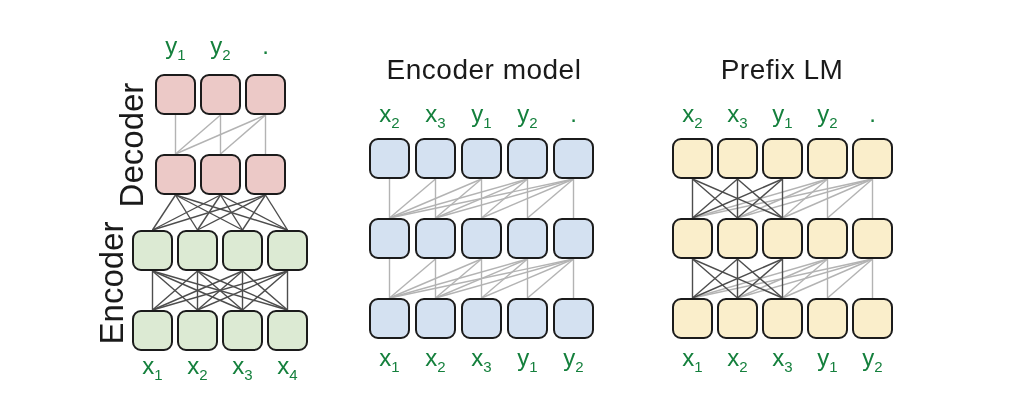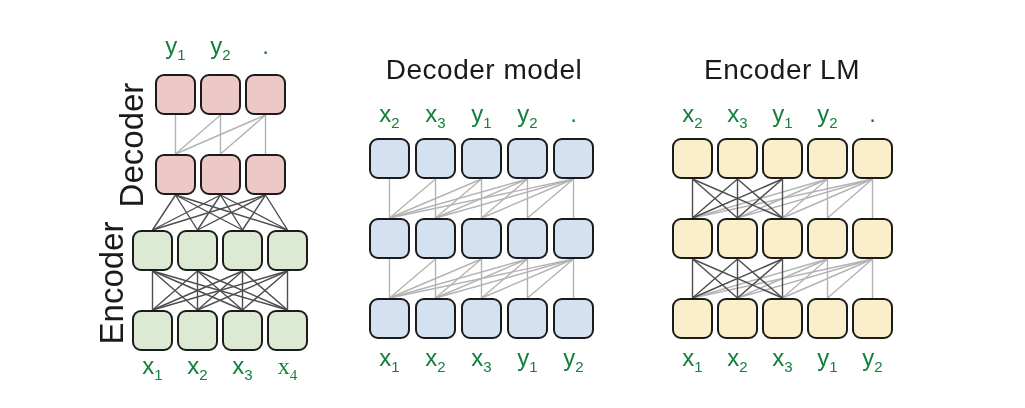--- a/index.html
+++ b/index.html
@@ -150,25 +150,25 @@
       <div class="block" style="left: 245px; top: 74px; background: rgb(236, 201, 199); border-color: rgb(27, 27, 27);"></div>
       <div class="block" style="left: 155px; top: 154px; background: rgb(236, 201, 199); border-color: rgb(27, 27, 27);"></div>
       <div class="block" style="left: 200px; top: 154px; background: rgb(236, 201, 199); border-color: rgb(27, 27, 27);"></div>
       <div class="block" style="left: 245px; top: 154px; background: rgb(236, 201, 199); border-color: rgb(27, 27, 27);"></div>
       <div class="token-label" style="left: 175.5px; top: 32px;"><span>y</span><sub>1</sub></div>
       <div class="token-label" style="left: 220.5px; top: 32px;"><span>y</span><sub>2</sub></div>
       <div class="token-label" style="left: 265.5px; top: 32px;"><span>.</span></div>
       <div class="token-label" style="left: 152.5px; top: 352px;"><span>x</span><sub>1</sub></div>
       <div class="token-label" style="left: 197.5px; top: 352px;"><span>x</span><sub>2</sub></div>
       <div class="token-label" style="left: 242.5px; top: 352px;"><span>x</span><sub>3</sub></div>
-      <div class="token-label" style="left: 287.5px; top: 352px; font-family: Liberation Serif, serif;"><span>x</span><sub>4</sub></div>
+      <div class="token-label" style="left: 287.5px; top: 352px;"><span>x</span><sub>4</sub></div>
     </div>
 
   <div class="diagram-group" id="g-lm">
-    <div class="title" style="left:484px;top:54px;">Decoder model</div>
+    <div class="title" style="left:484px;top:54px;">Encoder model</div>
   <div class="block" style="left: 369px; top: 138px; background: rgb(212, 225, 241); border-color: rgb(27, 27, 27);"></div>
       <div class="block" style="left: 415px; top: 138px; background: rgb(212, 225, 241); border-color: rgb(27, 27, 27);"></div>
       <div class="block" style="left: 461px; top: 138px; background: rgb(212, 225, 241); border-color: rgb(27, 27, 27);"></div>
       <div class="block" style="left: 507px; top: 138px; background: rgb(212, 225, 241); border-color: rgb(27, 27, 27);"></div>
       <div class="block" style="left: 553px; top: 138px; background: rgb(212, 225, 241); border-color: rgb(27, 27, 27);"></div>
       <div class="block" style="left: 369px; top: 218px; background: rgb(212, 225, 241); border-color: rgb(27, 27, 27);"></div>
       <div class="block" style="left: 415px; top: 218px; background: rgb(212, 225, 241); border-color: rgb(27, 27, 27);"></div>
       <div class="block" style="left: 461px; top: 218px; background: rgb(212, 225, 241); border-color: rgb(27, 27, 27);"></div>
       <div class="block" style="left: 507px; top: 218px; background: rgb(212, 225, 241); border-color: rgb(27, 27, 27);"></div>
       <div class="block" style="left: 553px; top: 218px; background: rgb(212, 225, 241); border-color: rgb(27, 27, 27);"></div>
@@ -183,21 +183,21 @@
       <div class="token-label" style="left: 527.5px; top: 100px;"><span>y</span><sub>2</sub></div>
       <div class="token-label" style="left: 573.5px; top: 100px;"><span>.</span></div>
       <div class="token-label" style="left: 389.5px; top: 344px;"><span>x</span><sub>1</sub></div>
       <div class="token-label" style="left: 435.5px; top: 344px;"><span>x</span><sub>2</sub></div>
       <div class="token-label" style="left: 481.5px; top: 344px;"><span>x</span><sub>3</sub></div>
       <div class="token-label" style="left: 527.5px; top: 344px;"><span>y</span><sub>1</sub></div>
       <div class="token-label" style="left: 573.5px; top: 344px;"><span>y</span><sub>2</sub></div>
     </div>
 
   <div class="diagram-group" id="g-prefix">
-    <div class="title" style="left:782px;top:54px;">Encoder LM</div>
+    <div class="title" style="left:782px;top:54px;">Prefix LM</div>
   <div class="block" style="left: 672px; top: 138px; background: rgb(250, 238, 203); border-color: rgb(27, 27, 27);"></div>
       <div class="block" style="left: 717px; top: 138px; background: rgb(250, 238, 203); border-color: rgb(27, 27, 27);"></div>
       <div class="block" style="left: 762px; top: 138px; background: rgb(250, 238, 203); border-color: rgb(27, 27, 27);"></div>
       <div class="block" style="left: 807px; top: 138px; background: rgb(250, 238, 203); border-color: rgb(27, 27, 27);"></div>
       <div class="block" style="left: 852px; top: 138px; background: rgb(250, 238, 203); border-color: rgb(27, 27, 27);"></div>
       <div class="block" style="left: 672px; top: 218px; background: rgb(250, 238, 203); border-color: rgb(27, 27, 27);"></div>
       <div class="block" style="left: 717px; top: 218px; background: rgb(250, 238, 203); border-color: rgb(27, 27, 27);"></div>
       <div class="block" style="left: 762px; top: 218px; background: rgb(250, 238, 203); border-color: rgb(27, 27, 27);"></div>
       <div class="block" style="left: 807px; top: 218px; background: rgb(250, 238, 203); border-color: rgb(27, 27, 27);"></div>
       <div class="block" style="left: 852px; top: 218px; background: rgb(250, 238, 203); border-color: rgb(27, 27, 27);"></div>

